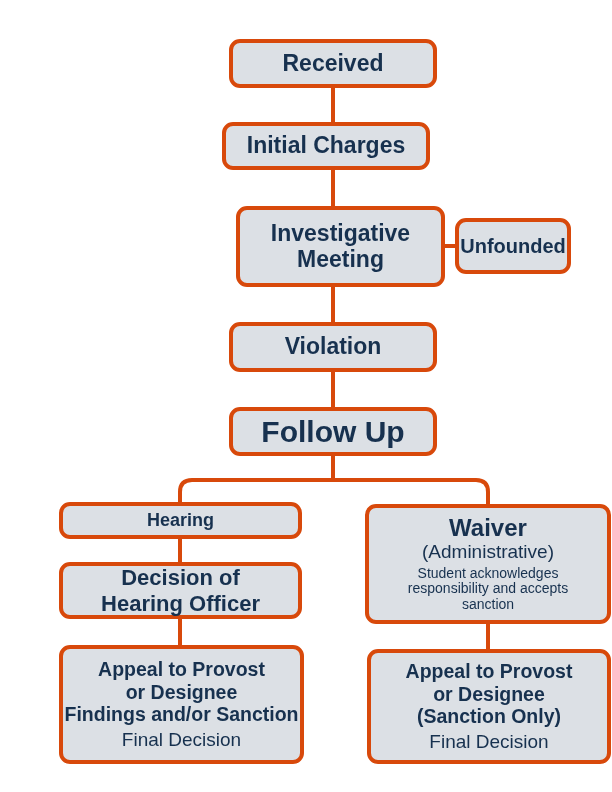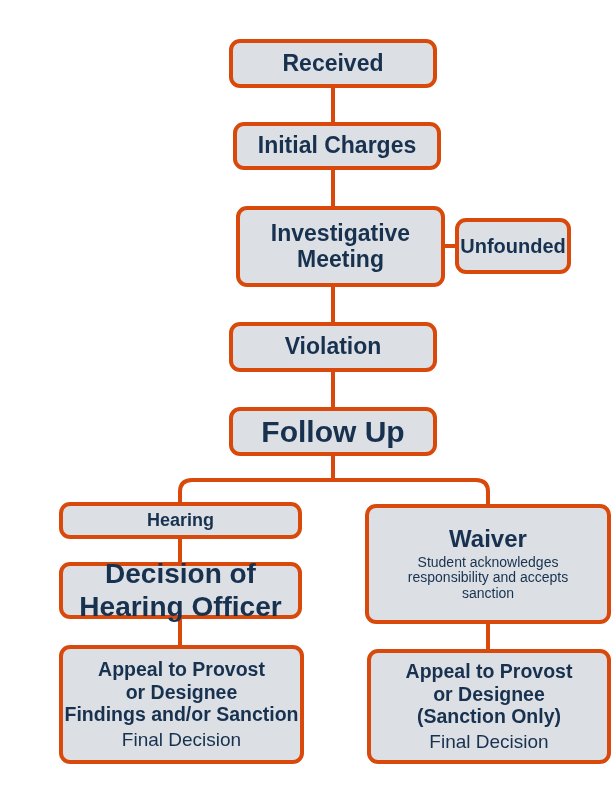--- a/index.html
+++ b/index.html
@@ -37,27 +37,27 @@
     color: #17314F;
     display: flex;
     flex-direction: column;
     align-items: center;
     justify-content: center;
     text-align: center;
     font-weight: bold;
     line-height: 1.1;
   }
   .b-received      { left: 201px; top: 39px;  width: 208px; height: 49px;  font-size: 23px; }
-  .b-initial       { left: 205px; top: 122px; width: 208px; height: 48px;  font-size: 23px; }
+  .b-initial       { left: 194px; top: 122px; width: 208px; height: 48px;  font-size: 23px; }
   .b-investigative { left: 208px; top: 206px; width: 209px; height: 81px;  font-size: 23px; }
   .b-unfounded     { left: 427px; top: 218px; width: 116px; height: 56px;  font-size: 20px; }
   .b-violation     { left: 201px; top: 322px; width: 208px; height: 50px;  font-size: 23px; }
   .b-followup      { left: 201px; top: 407px; width: 208px; height: 49px;  font-size: 30px; }
   .b-hearing       { left: 31px;  top: 502px; width: 243px; height: 37px;  font-size: 18px; }
-  .b-decision      { left: 31px;  top: 562px; width: 243px; height: 57px;  font-size: 28px; line-height: 1.15; }
+  .b-decision      { left: 31px;  top: 562px; width: 243px; height: 57px;  font-size: 22px; line-height: 1.15; }
   .b-waiver        { left: 337px; top: 504px; width: 246px; height: 120px; align-items: center; }
   .b-appeal-h      { left: 31px;  top: 645px; width: 245px; height: 119px; }
   .b-appeal-w      { left: 339px; top: 649px; width: 244px; height: 115px; }
 
   .waiver-title {
     font-size: 24px;
     font-weight: bold;
     line-height: 1.05;
   }
   .waiver-subtitle {
@@ -131,20 +131,21 @@
     <div>Hearing</div>
   </div>
 
   <div class="box b-decision">
     <div>Decision of</div>
     <div>Hearing Officer</div>
   </div>
 
   <div class="box b-waiver">
     <div class="waiver-title">Waiver</div>
+    <div class="waiver-subtitle">(Administrative)</div>
     <div class="waiver-desc">Student acknowledges responsibility and accepts sanction</div>
   </div>
 
   <div class="box b-appeal-h">
     <div class="appeal-line">Appeal to Provost</div>
     <div class="appeal-line">or Designee</div>
     <div class="appeal-line">Findings and/or Sanction</div>
     <div class="appeal-footer">Final Decision</div>
   </div>
 

